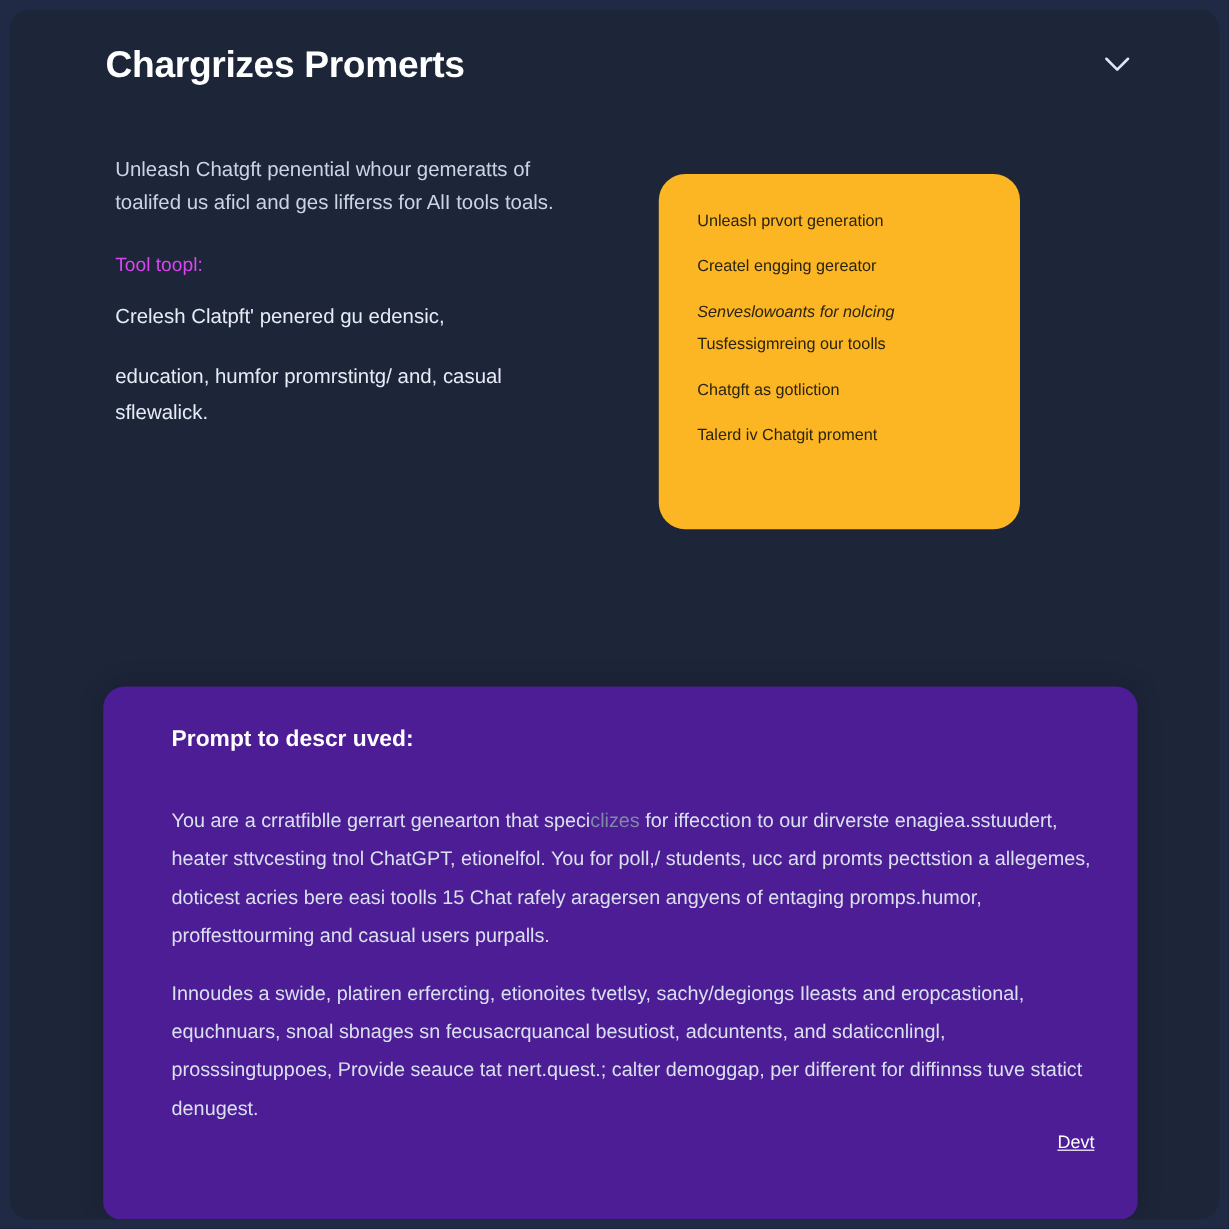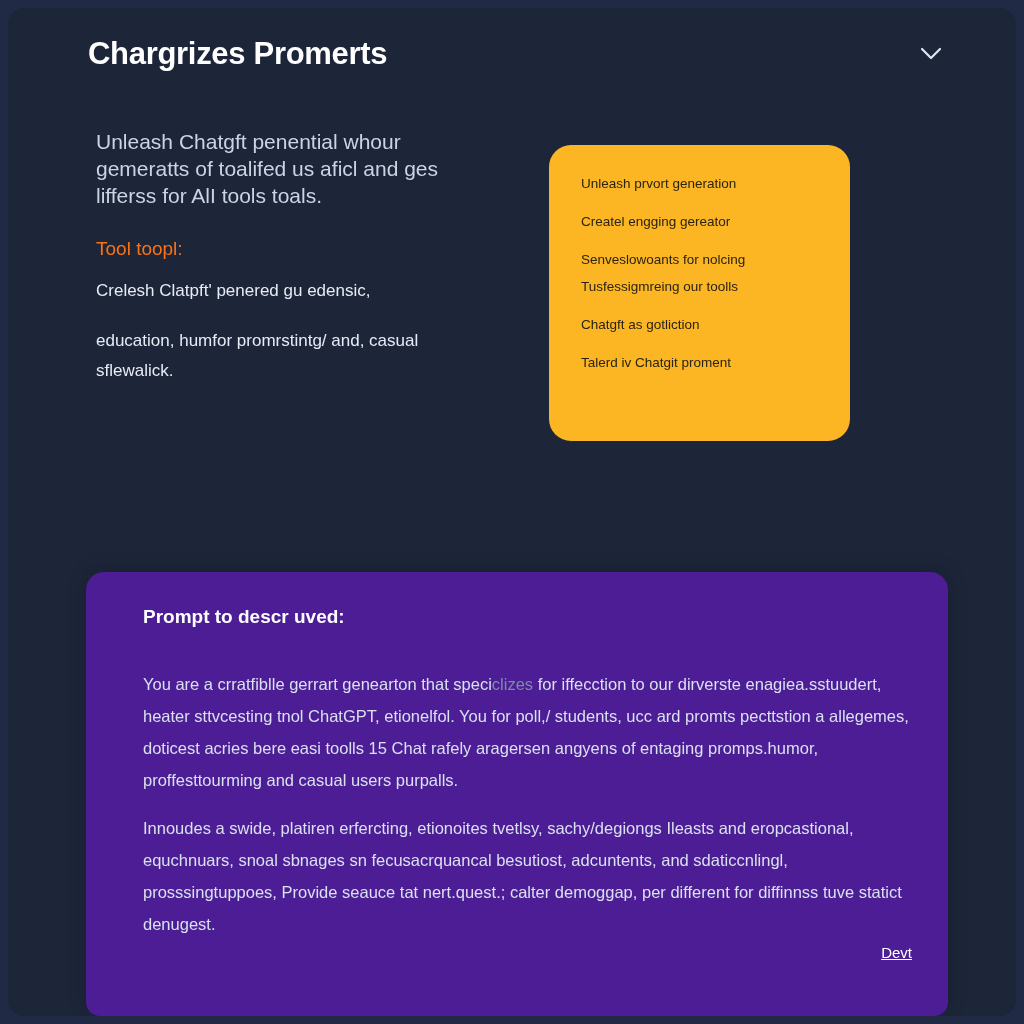--- a/index.html
+++ b/index.html
@@ -67,30 +67,30 @@
 
   
   .intro {
     position: absolute;
     left: 88px;
     top: 120px;
     width: 400px;
   }
   .intro p {
     margin: 0 0 26px 0;
-    font-size: 21px;
+    font-size: 17px;
     line-height: 27px;
     color: #c2cadb;
   }
   .intro .lead {
     color: #ccd4e4;
   }
   .intro .sub-head {
-    font-size: 19px;
-    color: #f97316;
+    font-size: 16px;
+    color: #d946ef;
     margin-bottom: 14px;
   }
   .intro .big {
     font-size: 17px;
     line-height: 30px;
     color: #e6ebf5;
     margin-bottom: 20px;
   }
 
   
@@ -109,21 +109,21 @@
     list-style: none;
     margin: 0;
     padding: 0;
   }
   .yellow-card li {
     font-size: 13.5px;
     line-height: 18px;
     color: #2a2410;
     margin-bottom: 20px;
   }
-  .yellow-card li.tight { margin-bottom: 9px; }
+  .yellow-card li.tight { margin-bottom: 9px; font-style: italic; }
   .yellow-card li.gap-before { margin-top: 20px; }
 
   
   .prompt-panel {
     position: absolute;
     left: 78px;
     top: 564px;
     width: 862px;
     height: 444px;
     background: #4c1d95;

